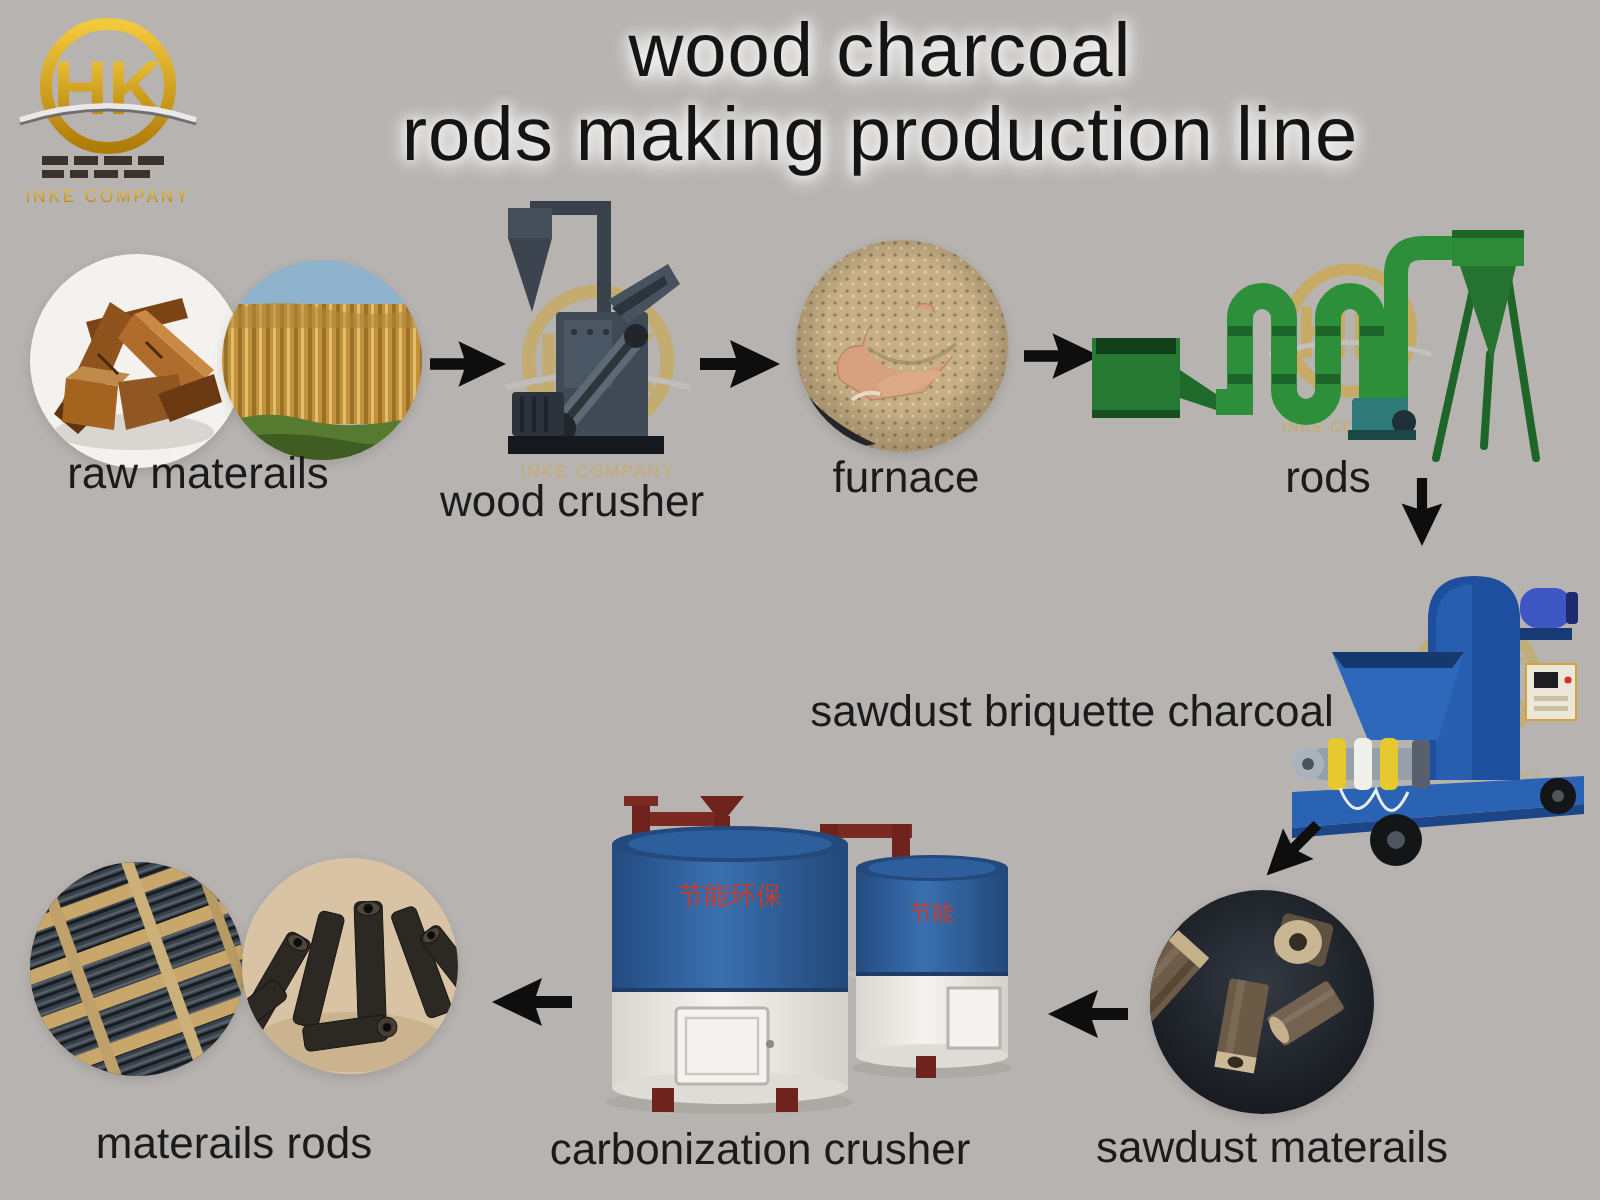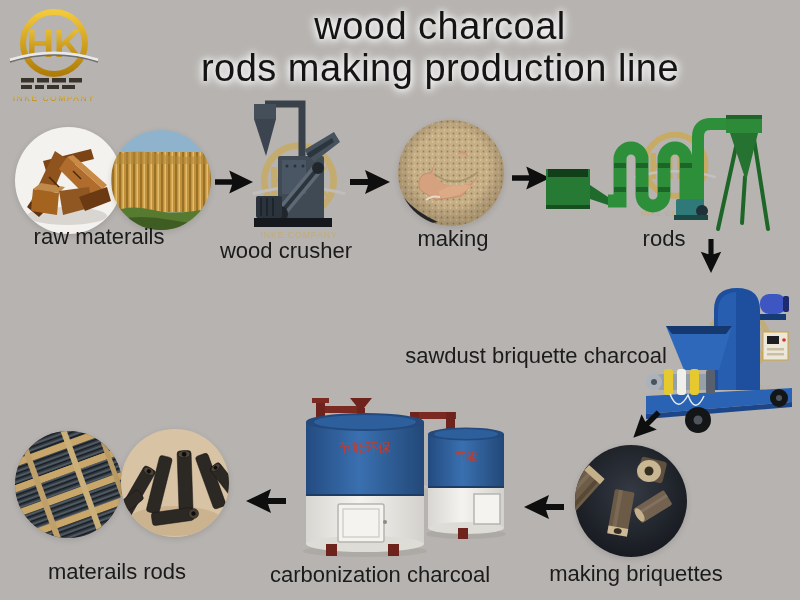--- a/index.html
+++ b/index.html
@@ -172,21 +172,21 @@
       <rect width="106" height="106" fill="url(#saw)"></rect>
       <rect width="106" height="106" fill="url(#sawvin)"></rect>
       <path d="M6,78 Q18,92 40,102 L18,106 Q4,96 0,84 Z" fill="#23252b"></path>
       <path d="M22,70 C18,60 24,52 33,53 L36,45 C38,40 44,40 46,44 L48,38 C51,33 57,34 58,38 L60,34 C63,30 69,32 69,36 L74,42 L78,58 L64,76 L38,80 Z" fill="#d6a17f" stroke="#b9805f" stroke-width=".6"></path>
       <path d="M40,72 Q56,62 74,66 Q60,78 44,78 Z" fill="#dcab86"></path>
       <path d="M28,80 Q34,75 42,77" fill="none" stroke="#e8d9c8" stroke-width="2"></path>
       <ellipse cx="58" cy="50" rx="23" ry="16" fill="url(#saw)"></ellipse>
       <path d="M36,54 Q58,70 80,52" fill="none" stroke="#9a8560" stroke-width="2" opacity=".6"></path>
     </svg>
   </div>
-  <span class="lbl" style="left:453px;top:226px">making</span>
+  <span class="lbl" style="left:453px;top:226px">furnace</span>
 
   <svg class="arrow" style="left:512px;top:163px;width:38px;height:30px" viewBox="0 0 40 30">
     <path d="M0,12 L18,12 L15,3 L40,15 L15,27 L18,18 L0,18 Z" fill="var(--arrow,#0e0e0e)"></path>
   </svg>
 
   <svg class="abs" style="left:542px;top:111px;width:250px;height:126px" viewBox="0 0 250 126">
     <path d="M194,36 L176,118" stroke="#1d6628" stroke-width="4" stroke-linecap="round"></path>
     <path d="M212,28 L226,118" stroke="#1d6628" stroke-width="4" stroke-linecap="round"></path>
     <path d="M203,66 L200,112" stroke="#1d6628" stroke-width="4" stroke-linecap="round"></path>
     <path d="M156,92 L156,26 Q156,13 169,13 L192,13" stroke="var(--dryer-green,#2e8f3a)" stroke-width="12" fill="none"></path>
@@ -275,21 +275,21 @@
         <rect x="0" y="37" width="20" height="8" fill="#cdb995"></rect>
         <ellipse cx="10" cy="41" rx="4" ry="2.8" fill="#352c22"></ellipse>
       </g>
       <g transform="translate(58,64) rotate(-32)">
         <rect x="0" y="0" width="36" height="17" rx="2" fill="#746250"></rect>
         <rect x="0" y="5" width="36" height="3" fill="#827160"></rect>
         <ellipse cx="2.5" cy="8.5" rx="3.5" ry="7.5" fill="#c4b08a"></ellipse>
       </g>
     </svg>
   </div>
-  <span class="lbl" style="left:636px;top:561px">making briquettes</span>
+  <span class="lbl" style="left:636px;top:561px">sawdust materails</span>
 
   <svg class="arrow rot180" style="left:520px;top:492px;width:48px;height:30px" viewBox="0 0 40 30">
     <path d="M0,12 L18,12 L15,3 L40,15 L15,27 L18,18 L0,18 Z" fill="var(--arrow,#0e0e0e)"></path>
   </svg>
 
   <svg class="abs" style="left:298px;top:398px;width:208px;height:164px" viewBox="0 0 208 164">
     <defs>
       <linearGradient id="tblue" x1="0" y1="0" x2="1" y2="0">
         <stop offset="0" stop-color="#234b80"></stop>
           <stop offset="0.45" stop-color="#3a70b0"></stop>
@@ -328,21 +328,21 @@
     <ellipse cx="67" cy="146" rx="59" ry="8" fill="#dddcd7"></ellipse>
     <ellipse cx="67" cy="24" rx="59" ry="9" fill="#24497c"></ellipse>
     <ellipse cx="67" cy="24" rx="51" ry="7" fill="#2d5f9d"></ellipse>
     <text x="67" y="54" font-size="13" text-anchor="middle" fill="var(--furnace-text-red,#cc3a28)">节能环保</text>
     <rect x="40" y="106" width="46" height="38" rx="2" fill="#f4f3f0" stroke="#b5b5ae" stroke-width="1.5"></rect>
     <rect x="45" y="111" width="36" height="28" fill="none" stroke="#c8c8c0" stroke-width="1.2"></rect>
     <circle cx="87" cy="124" r="2" fill="#8c8c84"></circle>
     <rect x="28" y="146" width="11" height="12" fill="var(--furnace-pipe,#6e241c)"></rect>
     <rect x="90" y="146" width="11" height="12" fill="var(--furnace-pipe,#6e241c)"></rect>
   </svg>
-  <span class="lbl" style="left:380px;top:562px">carbonization charcoal</span>
+  <span class="lbl" style="left:380px;top:562px">carbonization crusher</span>
 
   <svg class="arrow rot180" style="left:243px;top:486px;width:46px;height:30px" viewBox="0 0 40 30">
     <path d="M0,12 L18,12 L15,3 L40,15 L15,27 L18,18 L0,18 Z" fill="var(--arrow,#0e0e0e)"></path>
   </svg>
 
   <div class="circ" style="left:15px;top:431px;width:107px;height:107px">
     <svg viewBox="0 0 107 107">
       <defs>
         <pattern id="rl" width="6" height="5" patternUnits="userSpaceOnUse">
           <rect width="6" height="5" fill="#39414a"></rect>

